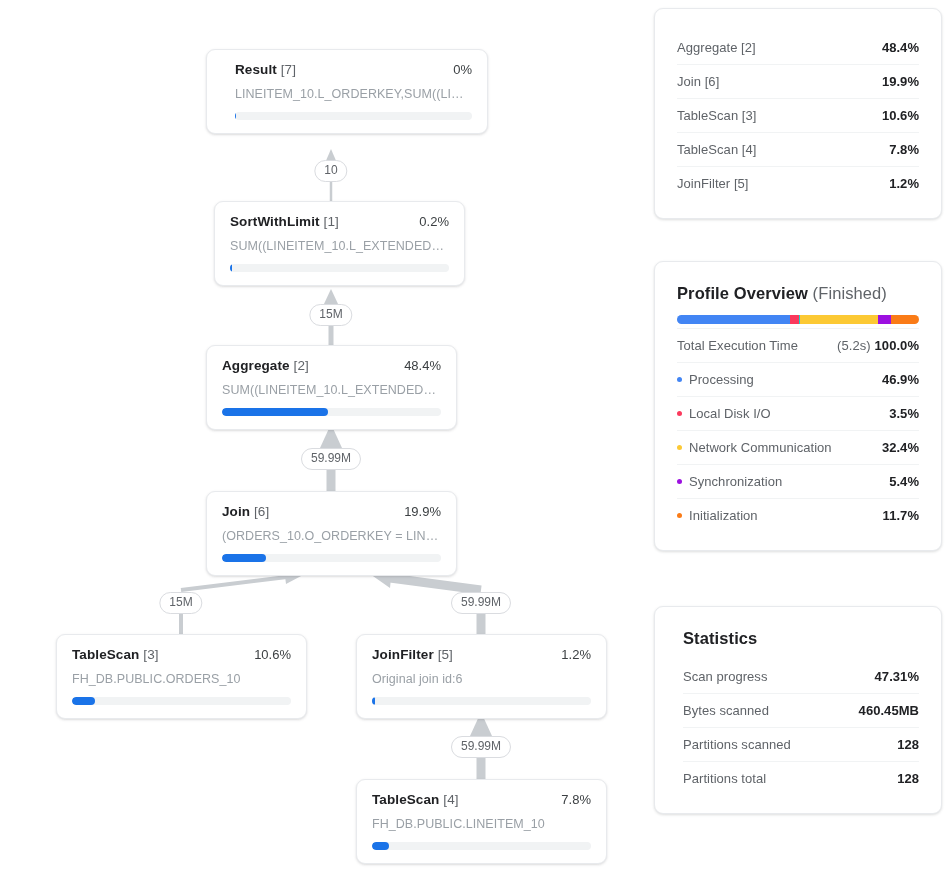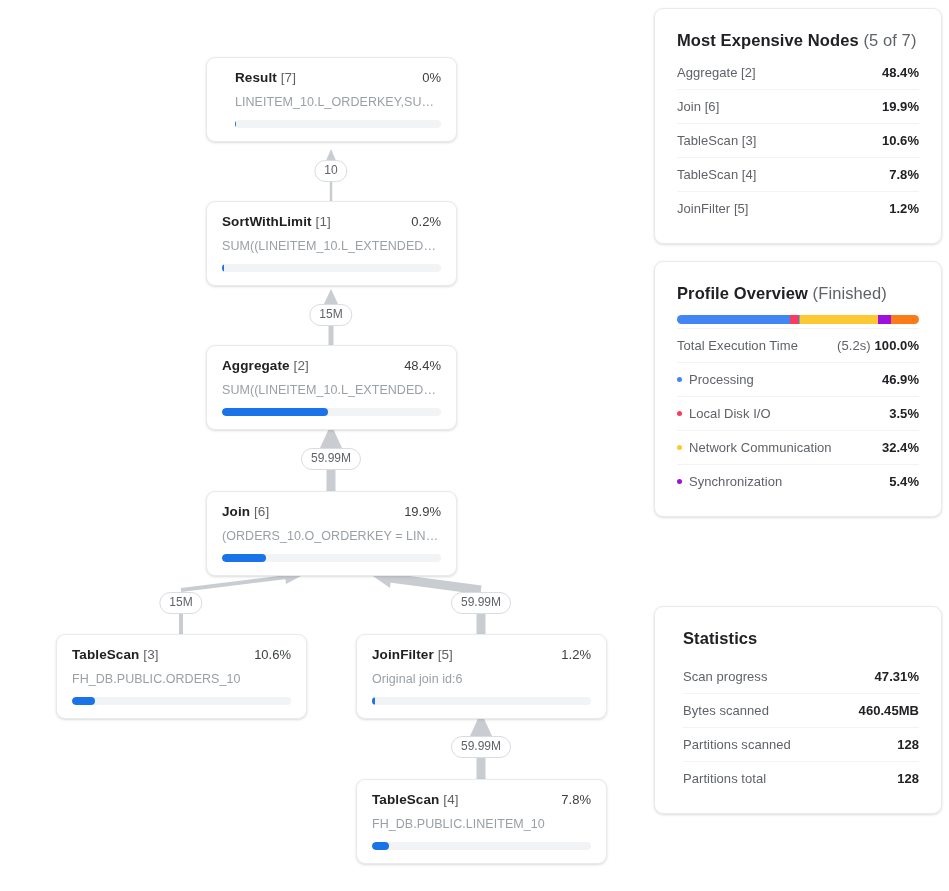--- a/index.html
+++ b/index.html
@@ -129,35 +129,35 @@
         <path d="M481,590 L390,578" stroke="#c9cdd1" stroke-width="9" fill="none"></path>
         <path d="M370,574 L390,588 L392,567 Z" fill="#c9cdd1"></path>
       </g>
 
       <g>
         <path d="M481,784 L481,730" stroke="#c9cdd1" stroke-width="9" fill="none"></path>
         <path d="M481,712 L492,736 L470,736 Z" fill="#c9cdd1"></path>
       </g>
     </svg>
 
-    <div class="node" id="n-result" style="left:206px; top:57px; width:251px;padding-left:28px;">
+    <div class="node" id="n-result" style="left:206px; top:49px; width:282px;padding-left:28px;">
       <div class="node-head">
         <div class="node-title">
           <span class="nm">Result</span>
           <span class="ix">[7]</span>
         </div>
         <div class="node-pct">0%</div>
       </div>
       <div class="node-sub">LINEITEM_10.L_ORDERKEY,SUM((LINEIT…)</div>
       <div class="node-bar">
         <i style="width:0.3%"></i>
       </div>
     </div>
 
-    <div class="node" id="n-sort" style="left:206px; top:201px; width:251px;">
+    <div class="node" id="n-sort" style="left:214px; top:201px; width:251px;">
       <div class="node-head">
         <div class="node-title">
           <span class="nm">SortWithLimit</span>
           <span class="ix">[1]</span>
         </div>
         <div class="node-pct">0.2%</div>
       </div>
       <div class="node-sub">SUM((LINEITEM_10.L_EXTENDEDPRICE)…</div>
       <div class="node-bar">
         <i style="width:0.9%"></i>
@@ -238,24 +238,20 @@
     <div class="edge-label" style="left:331px; top:315px;">15M</div>
     <div class="edge-label" style="left:331px; top:459px;">59.99M</div>
     <div class="edge-label" style="left:181px; top:603px;">15M</div>
     <div class="edge-label" style="left:481px; top:603px;">59.99M</div>
     <div class="edge-label" style="left:481px; top:747px;">59.99M</div>
   </div>
 
   <div id="panels">
 
     <section class="panel" style="top:8px;">
-      <h2 class="panel-title">
-        <span class="b">Most Expensive Nodes</span>
-        <span class="g">(5 of 7)</span>
-      </h2>
       <div class="krow">
         <span class="k">Aggregate [2]</span>
         <span class="v">48.4%</span>
       </div>
       <div class="krow">
         <span class="k">Join [6]</span>
         <span class="v">19.9%</span>
       </div>
       <div class="krow">
         <span class="k">TableScan [3]</span>
@@ -312,20 +308,27 @@
         </span>
         <span class="v">32.4%</span>
       </div>
       <div class="krow">
         <span class="k">
           <i class="dot" style="background:#9c10e0"></i>
           <span>Synchronization</span>
         </span>
         <span class="v">5.4%</span>
       </div>
+      <div class="krow">
+        <span class="k">
+          <i class="dot" style="background:#fa7b17"></i>
+          <span>Initialization</span>
+        </span>
+        <span class="v">11.7%</span>
+      </div>
     </section>
 
     <section class="panel" style="top:606px;padding-left:28px;">
       <h2 class="panel-title" style="margin-bottom:12px;">
         <span class="b">Statistics</span>
       </h2>
       <div class="krow">
         <span class="k">Scan progress</span>
         <span class="v">47.31%</span>
       </div>

